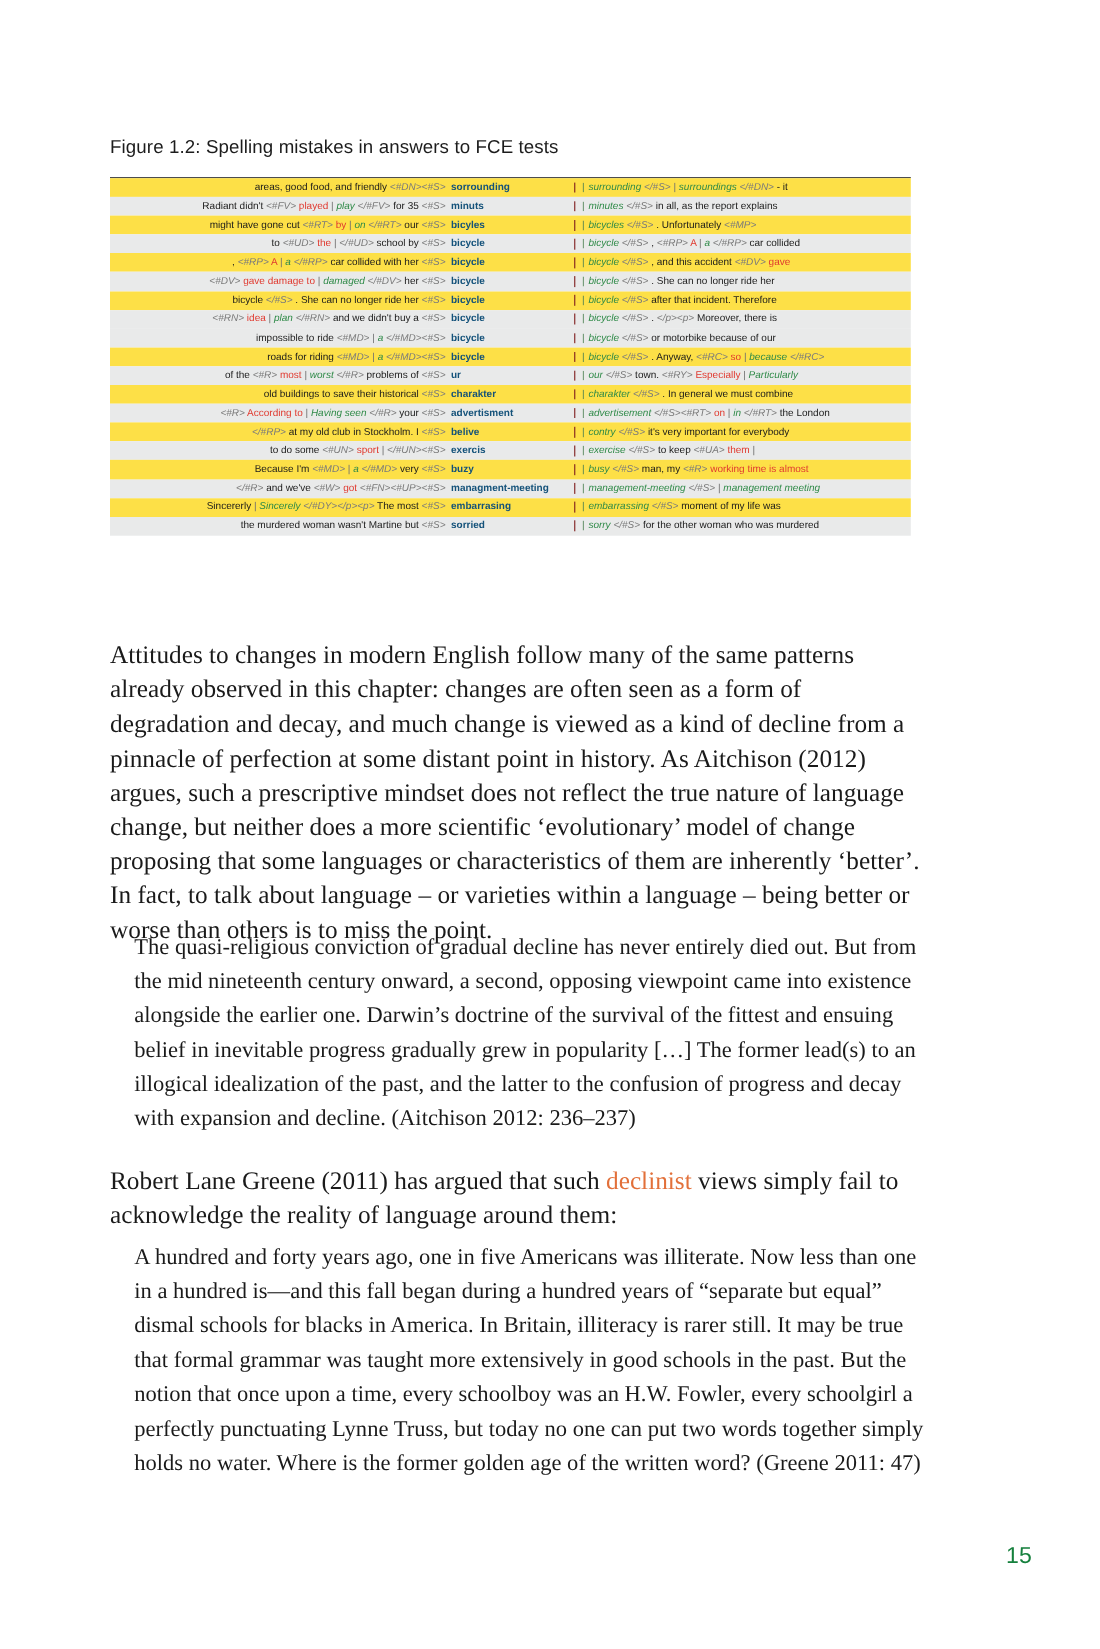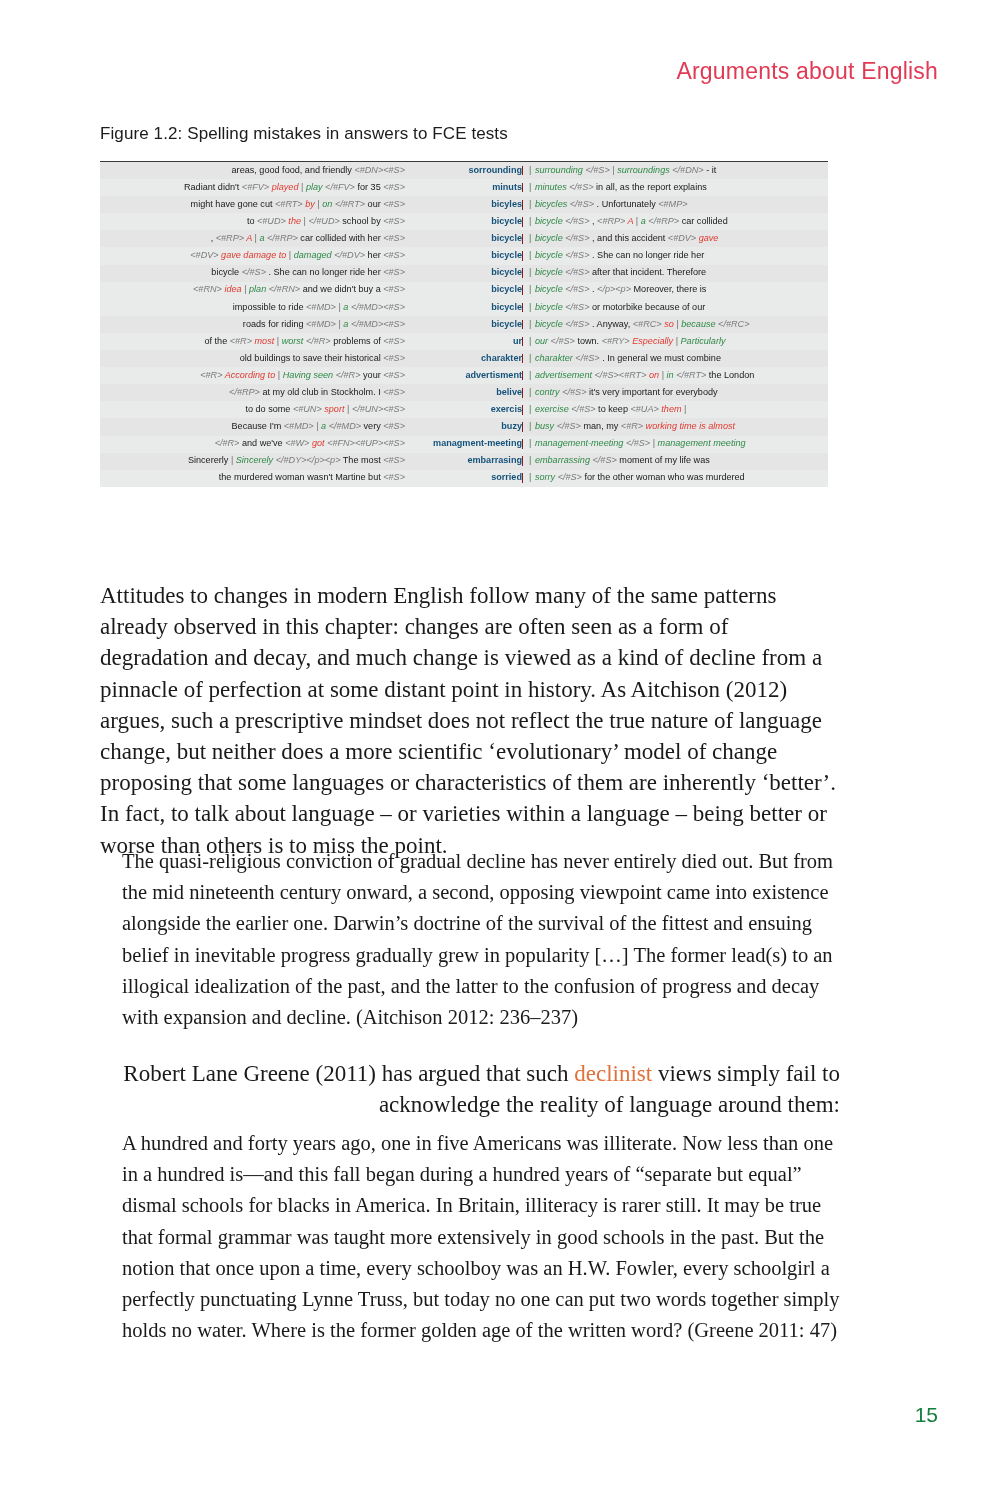--- a/index.html
+++ b/index.html
@@ -57,69 +57,69 @@
     font-size: 9.1px;
     line-height: 1.05;
   }
   .conc-row {
     display: flex;
     align-items: center;
     height: 17.1px;
     white-space: nowrap;
     overflow: hidden;
   }
-  .conc-row.odd  { background: #e5e5e5; }
+  .conc-row.odd  { background: #fde047; }
   .conc-row.even { background: #e9eaea; }
 
   .c-left {
     width: 310px;
     flex: 0 0 310px;
     text-align: right;
     padding-right: 5px;
     box-sizing: border-box;
     overflow: hidden;
   }
   .c-kwic {
     width: 112px;
     flex: 0 0 112px;
-    text-align: right;
+    text-align: left;
     font-weight: bold;
     color: #14527a;
     box-sizing: border-box;
     overflow: visible;
   }
   .c-right {
     flex: 1 1 auto;
     padding-left: 6px;
     box-sizing: border-box;
     overflow: hidden;
     border-left: 1px solid #7f1d1d;
   }
   .c-right .bar { color: #4b7f52; padding-right: 1px; }
 
   
   .tag  { color: #7b7b7b; font-style: italic; }
-  .err  { color: #e03a30; font-style: italic; }
+  .err  { color: #e03a30; }
   .cor  { color: #2f8a48; font-style: italic; }
   .pipe { color: #6f6f6f; }
   .pln  { color: #1a1a1a; }
   .grn  { color: #2f8a48; font-style: italic; }
 
   
   .body-text {
     position: absolute;
     left: 100px;
     width: 740px;
     font-size: 23px;
     line-height: 31.2px;
     color: #1a1a1a;
     text-align: left;
   }
   #para-1  { top: 580px; }
-  #para-2  { top: 1058px; text-align: right; }
+  #para-2  { top: 1058px; }
 
   .quote {
     position: absolute;
     left: 122px;
     width: 718px;
     font-size: 20.5px;
     line-height: 31.2px;
     color: #1a1a1a;
   }
   #quote-1 { top: 846px; }
@@ -135,21 +135,20 @@
     font-family: "Liberation Sans", sans-serif;
     font-size: 21px;
     color: #15803d;
   }
 </style>
 </head>
 <body>
 
 <div class="page">
 
-  <div class="running-head">Arguments about English</div>
 
   <div class="figure-caption">Figure 1.2: Spelling mistakes in answers to FCE tests</div>
 
   <div class="concordance" id="concordance">
       <div class="conc-row odd">
         <div class="c-left"><span class="pln">areas, good food, and friendly </span><span class="tag">&lt;#DN&gt;</span><span class="tag">&lt;#S&gt;</span></div>
         <div class="c-kwic">sorrounding</div>
         <div class="c-right"><span class="bar">| </span><span class="grn">surrounding</span> <span class="tag">&lt;/#S&gt;</span><span class="pipe"> | </span><span class="cor"> surroundings </span><span class="tag">&lt;/#DN&gt;</span><span class="pln"> - it</span></div>
       </div>
       <div class="conc-row even">

